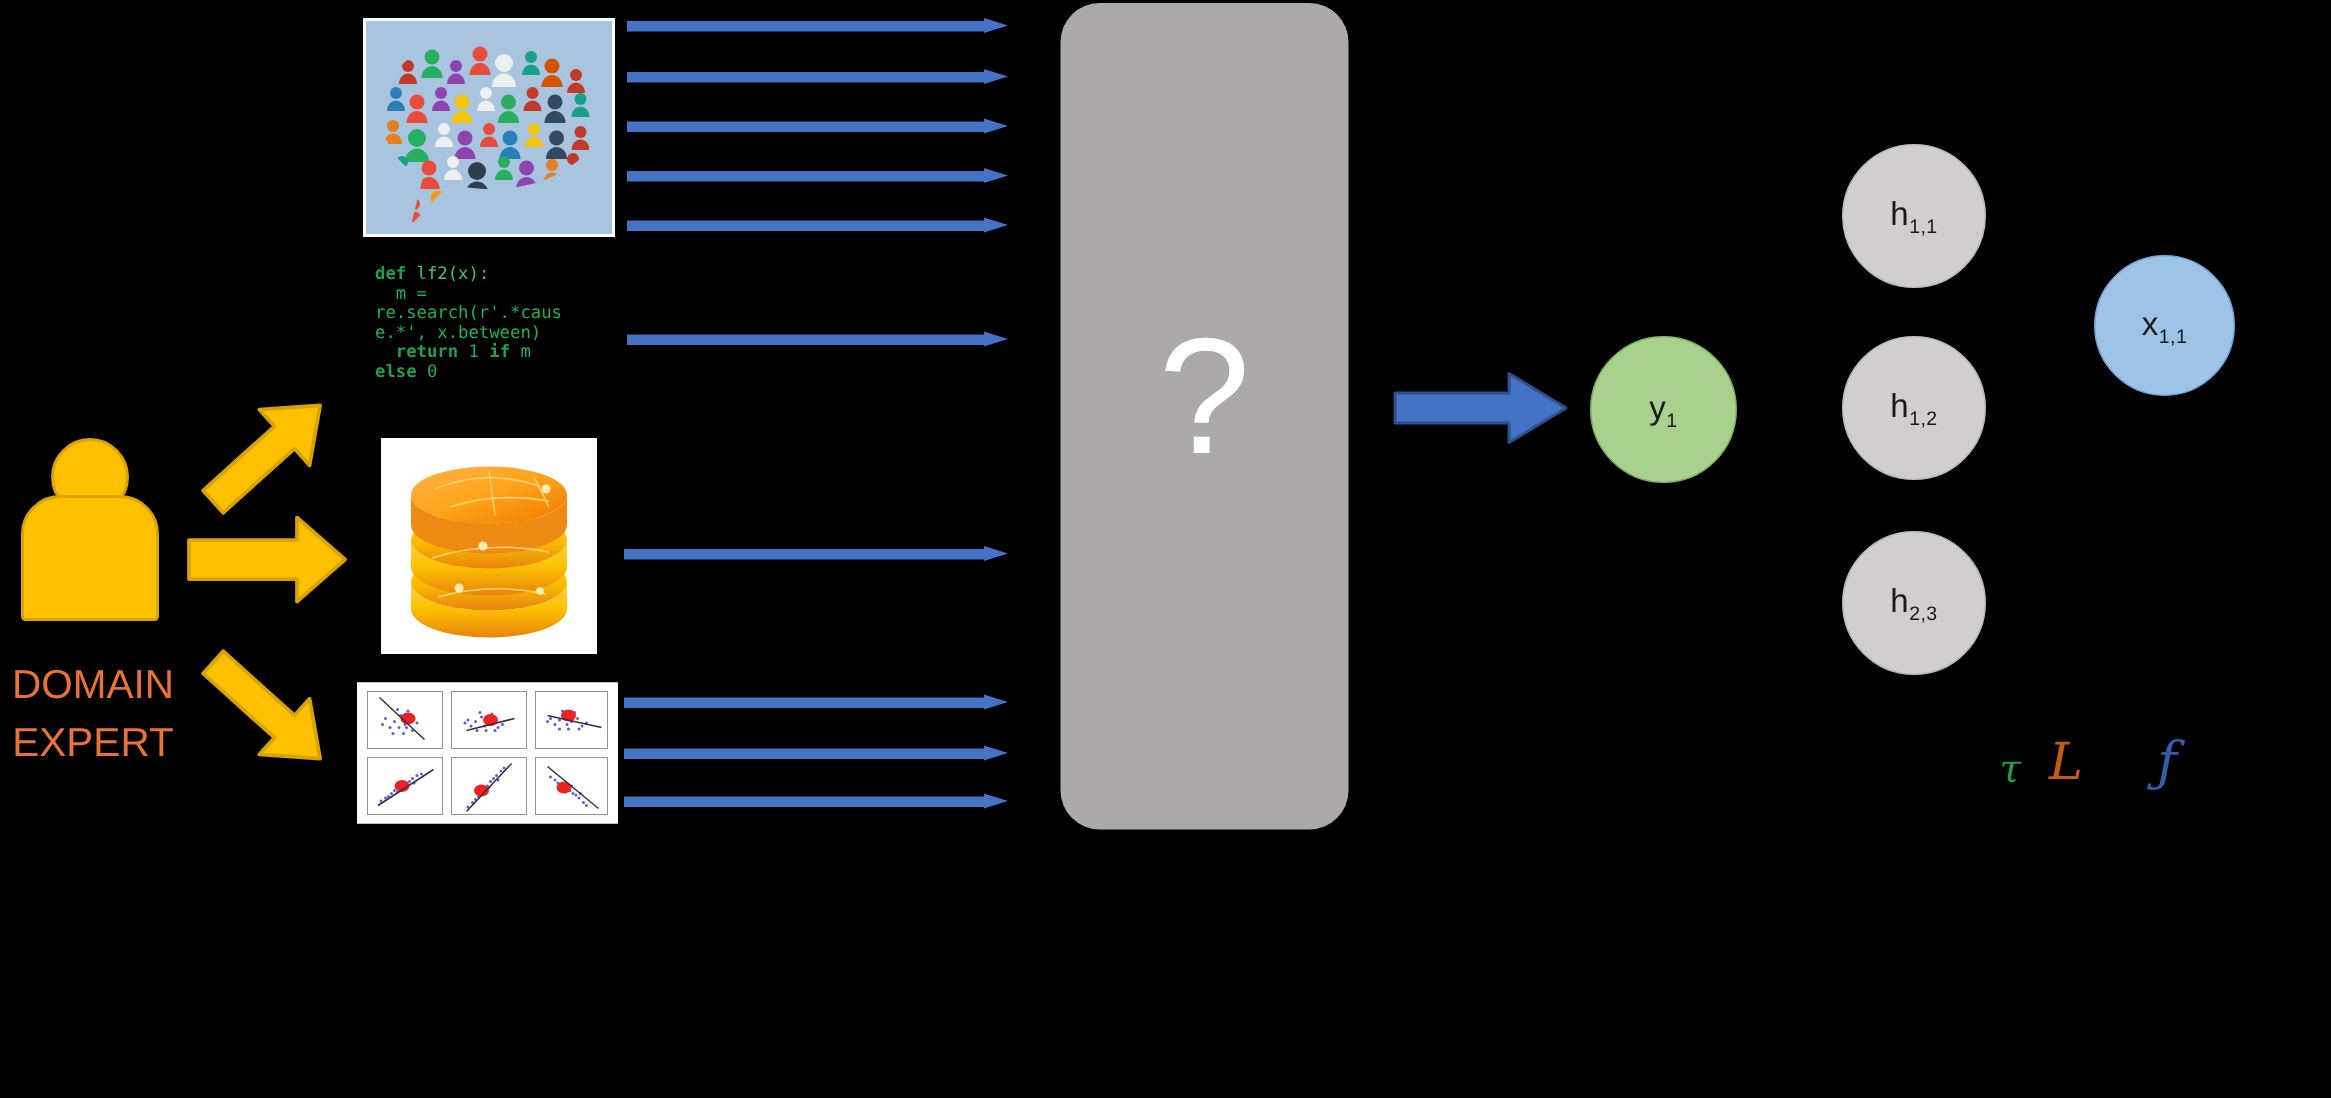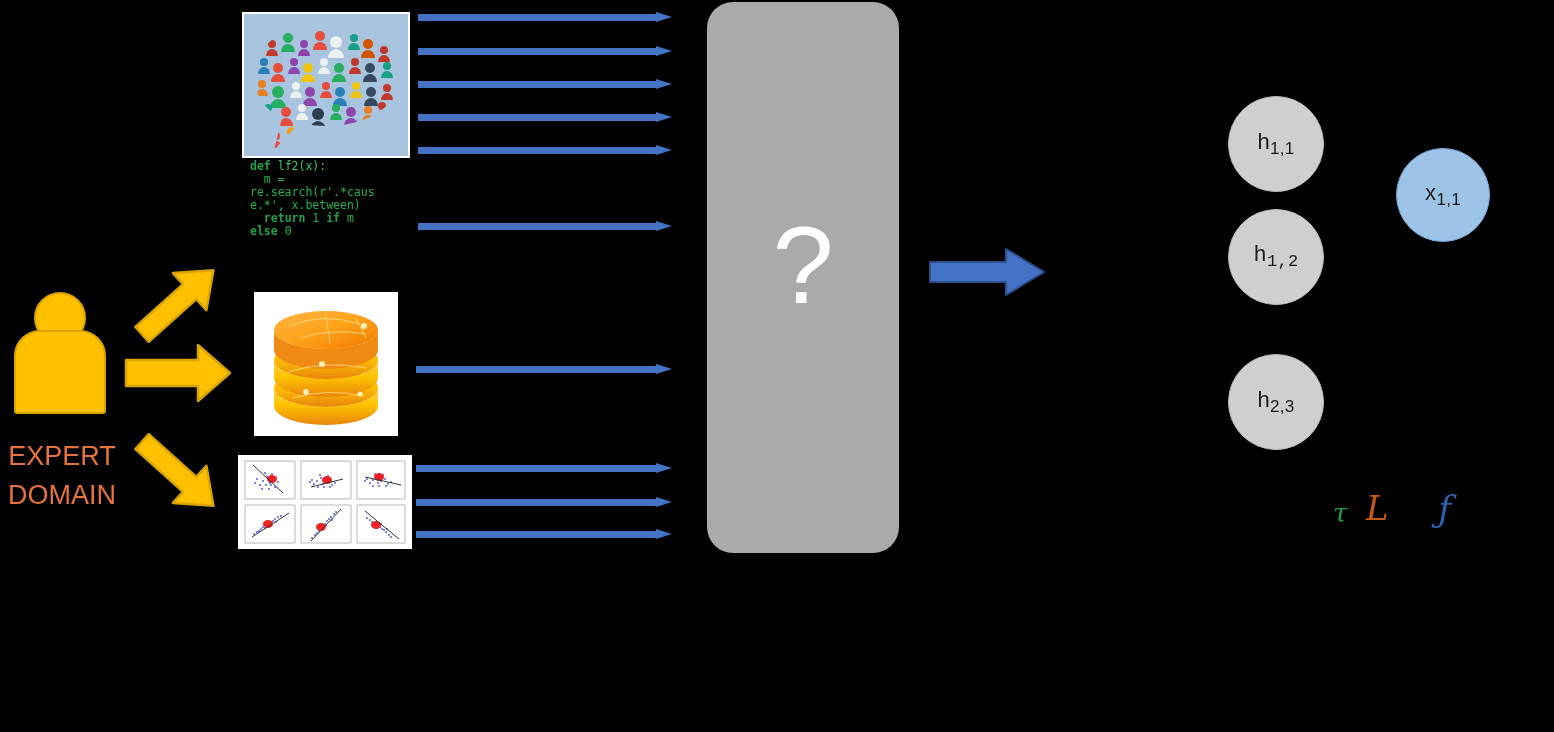--- a/index.html
+++ b/index.html
@@ -23,21 +23,21 @@
 
   
   .srcimg{position:absolute;box-sizing:border-box;}
 
   
   #crowd{left:242px;top:12px;width:168px;height:146px;background:#A8C4DE;
         border:2px solid #ffffff;overflow:hidden;}
   .bubble{position:absolute;left:0;top:0;width:168px;height:146px;}
 
   
-  #code{left:246px;top:160px;width:164px;height:100px;background:#000;
+  #code{left:246px;top:176px;width:164px;height:100px;background:#000;
         color:#22B14C;font-family:"DejaVu Sans Mono", monospace;font-size:11.5px;
         line-height:13px;white-space:pre;overflow:hidden;padding-left:4px;box-sizing:border-box;}
   #code .kw{color:#1FA04A;font-weight:bold;}
   #code .pl{color:#3BC95F;}
 
   
   #db{left:254px;top:292px;width:144px;height:144px;background:#ffffff;
       border:2px solid #ffffff;}
 
   
@@ -59,40 +59,40 @@
       color:#ffffff;font-size:110px;line-height:110px;font-weight:400;
       font-family:"Liberation Sans", sans-serif;padding-bottom:26px;box-sizing:border-box;}
 
   
   #bigarrow{position:absolute;left:928px;top:246px;width:118px;height:52px;}
 
   
   .node{position:absolute;border-radius:50%;display:flex;align-items:center;
         justify-content:center;box-sizing:border-box;}
   .node .lbl{font-size:22px;color:#1a1a1a;letter-spacing:.3px;}
-  .node .lbl sub{font-size:17px;}
+  .node .lbl sub{font-size:13px;}
   .node.green{background:#A9D18E;border:1px solid #86B065;}
   .node.gray{background:#D0CECE;border:1px solid #BDBABA;}
   .node.blue{background:#9DC3E6;border:1px solid #6FA8DB;}
 
   
   .msym{position:absolute;font-family:"DejaVu Serif", serif;font-style:italic;}
 </style>
 </head>
 <body>
 
 <div class="stage">
 
   <div class="person">
     <div class="head"></div>
     <div class="body"></div>
   </div>
   <div class="expert-label">
+    <div>DOMAIN</div>
     <div>EXPERT</div>
-    <div>DOMAIN</div>
   </div>
 
   <div class="yarrow" style="left:122px;top:248px;">
     <svg width="110" height="110" viewBox="0 0 110 110">
       <g transform="rotate(-42 55 55)">
         <path d="M8,45 L72,45 L72,30 L104,55 L72,80 L72,65 L8,65 Z" fill="#FFC000" stroke="#D9A300" stroke-width="2.5" stroke-linejoin="round"></path>
       </g>
     </svg>
   </div>
   <div class="yarrow" style="left:122px;top:340px;">
@@ -517,32 +517,35 @@
   <div id="qbox">
     <div id="qmark">?</div>
   </div>
 
   <div id="bigarrow">
     <svg width="118" height="52" viewBox="0 0 118 52">
       <path d="M2,16 L78,16 L78,3 L116,26 L78,49 L78,36 L2,36 Z" fill="#4472C4" stroke="#2E4F8E" stroke-width="2" stroke-linejoin="round"></path>
     </svg>
   </div>
 
+  <div class="node green" style="left:1060px;top:224px;width:98px;height:98px;">
+    <span class="lbl">y<sub>1</sub></span>
+  </div>
 
   <div class="node gray" style="left:1228px;top:96px;width:96px;height:96px;">
     <span class="lbl">h<sub>1,1</sub></span>
   </div>
-  <div class="node gray" style="left:1228px;top:209px;width:96px;height:96px;font-family:Liberation Mono, monospace;">
+  <div class="node gray" style="left:1228px;top:224px;width:96px;height:96px;">
     <span class="lbl">h<sub>1,2</sub></span>
   </div>
   <div class="node gray" style="left:1228px;top:354px;width:96px;height:96px;">
     <span class="lbl">h<sub>2,3</sub></span>
   </div>
 
-  <div class="node blue" style="left:1396px;top:148px;width:94px;height:94px;">
+  <div class="node blue" style="left:1396px;top:170px;width:94px;height:94px;">
     <span class="lbl">x<sub>1,1</sub></span>
   </div>
 
   <div class="msym" style="left:1333px;top:498px;font-size:26px;color:#1E9E4A;">τ</div>
   <div class="msym" style="left:1366px;top:488px;font-size:34px;color:#C55A11;">L</div>
   <div class="msym" style="left:1438px;top:488px;font-size:36px;color:#2E5FA8;">ƒ</div>
 
 </div>
 
 </body></html>

